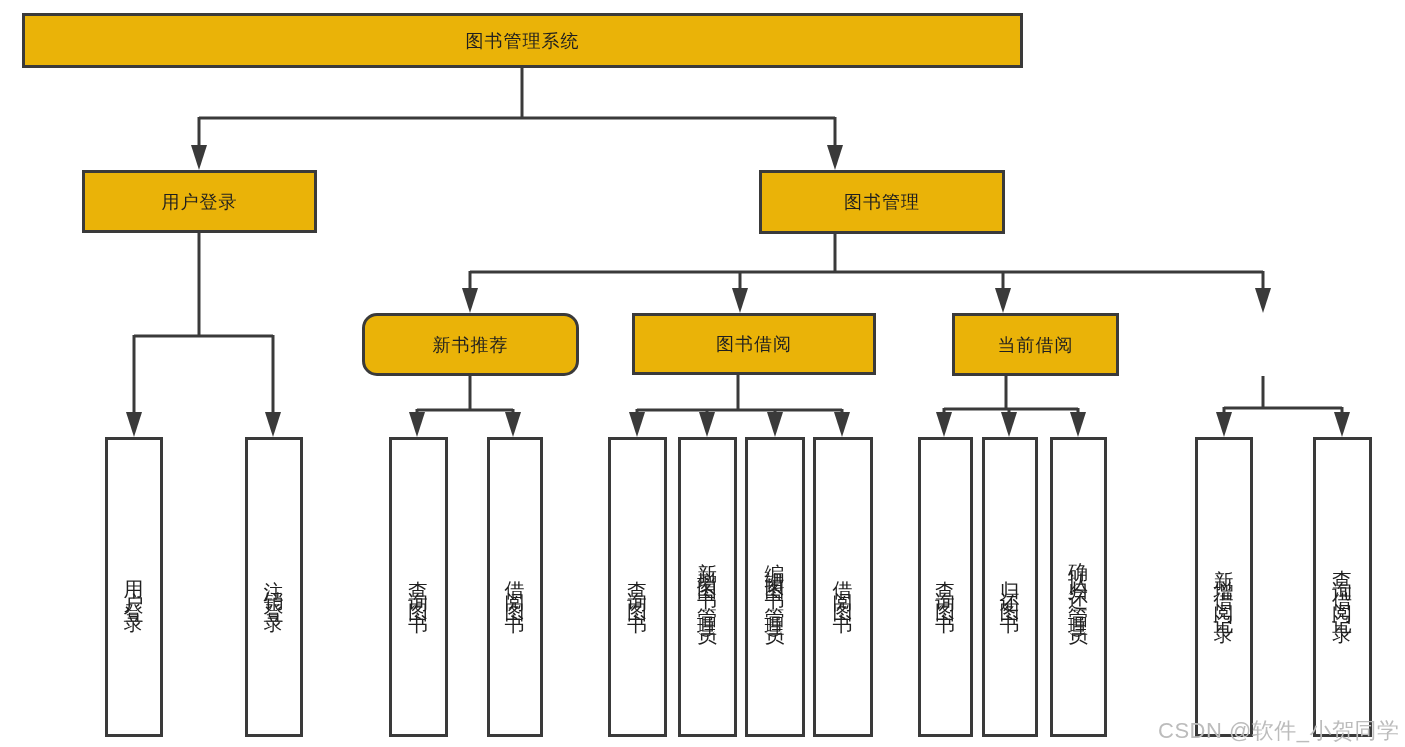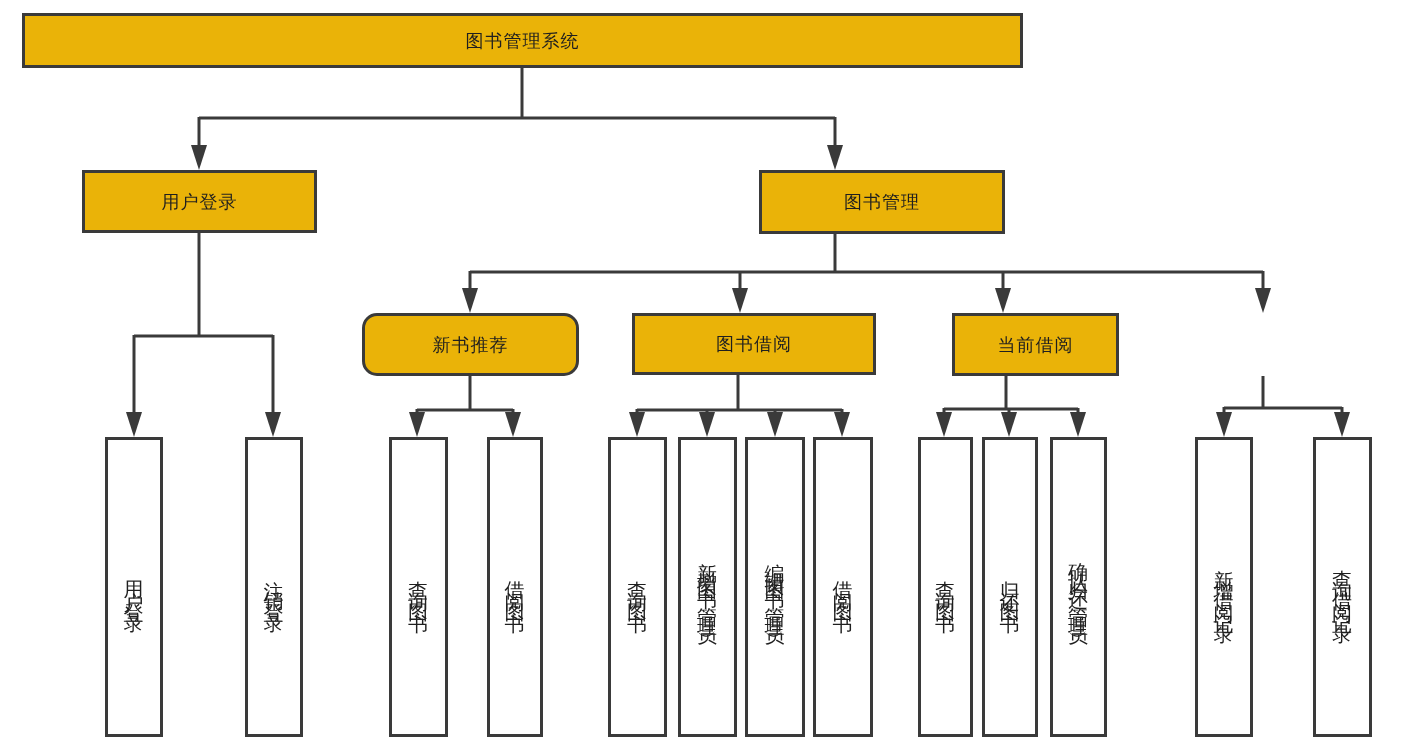--- a/index.html
+++ b/index.html
@@ -187,14 +187,15 @@
     <span class="long">确认归还（管理员）</span>
   </div>
 
   <div class="leaf" style="left:1195px; top:437px; width:58px; height:300px;">
     <span>新增借阅记录</span>
   </div>
   <div class="leaf" style="left:1313px; top:437px; width:59px; height:300px;">
     <span>查询借阅记录</span>
   </div>
 
+  <div id="watermark">CSDN @软件_小贺同学</div>
 
 </div>
 
 </body></html>

